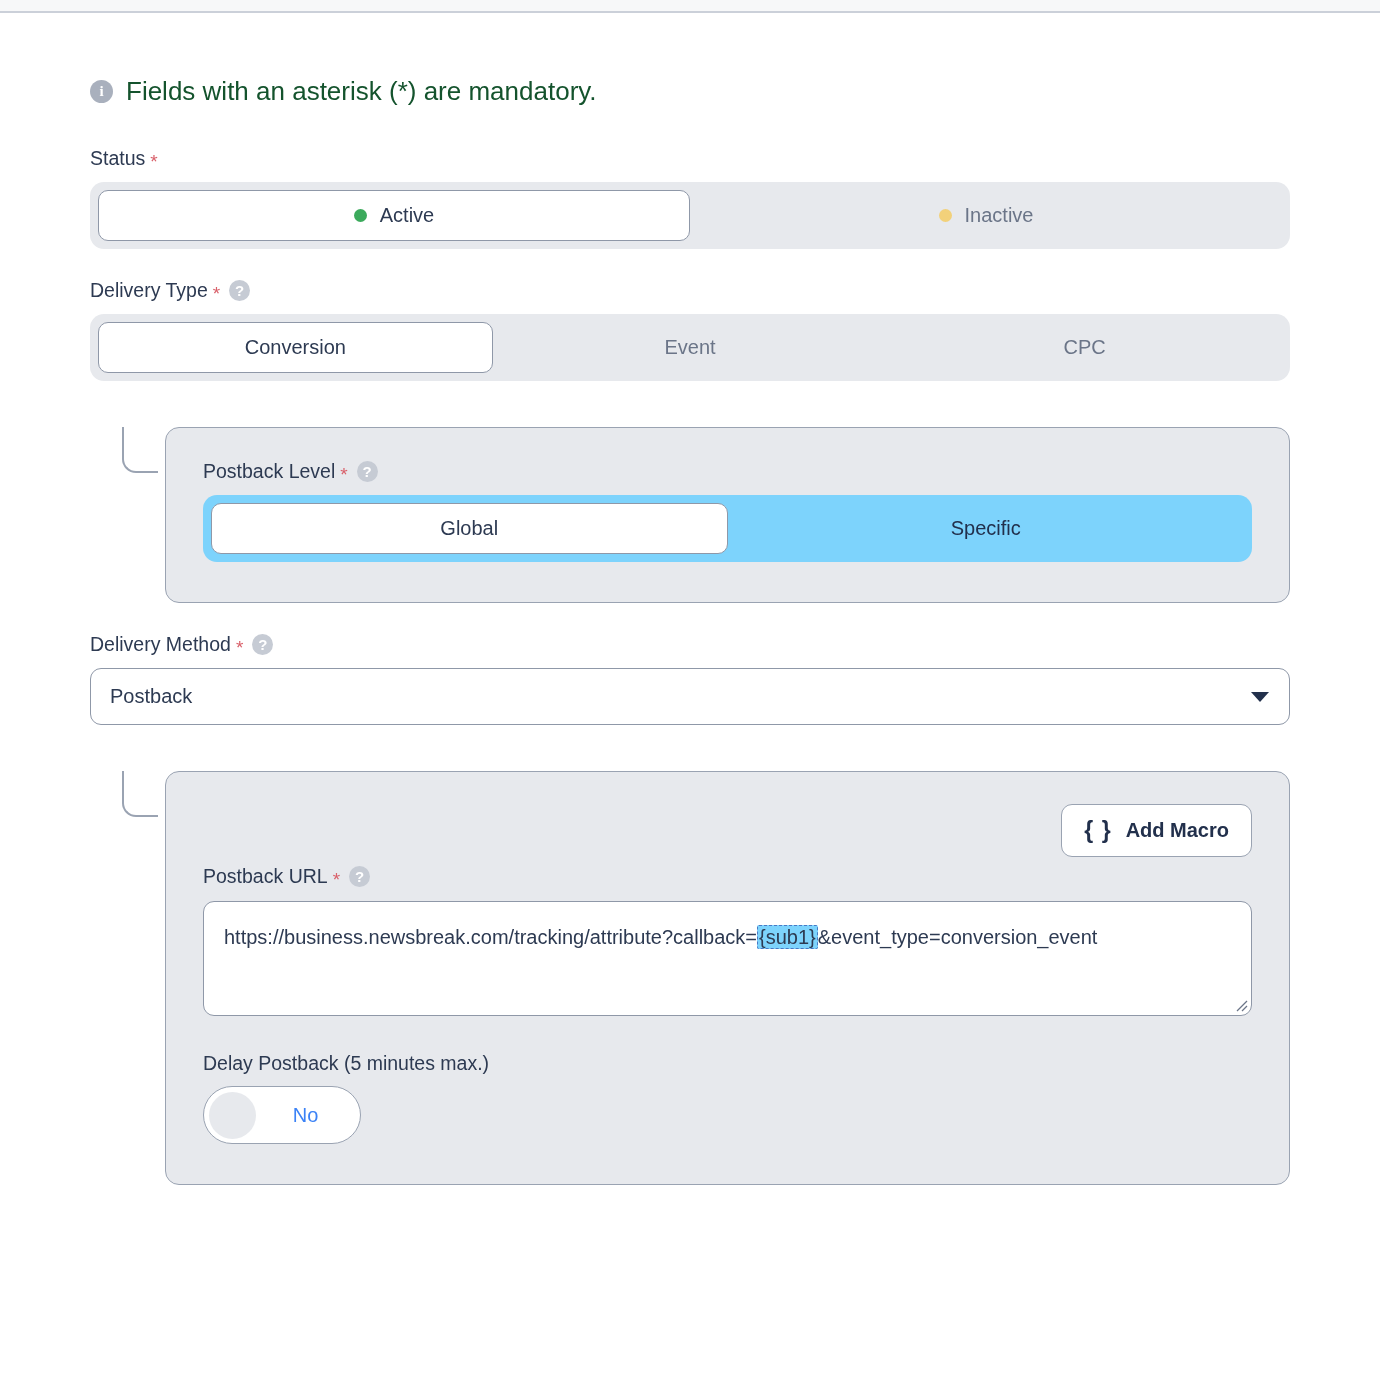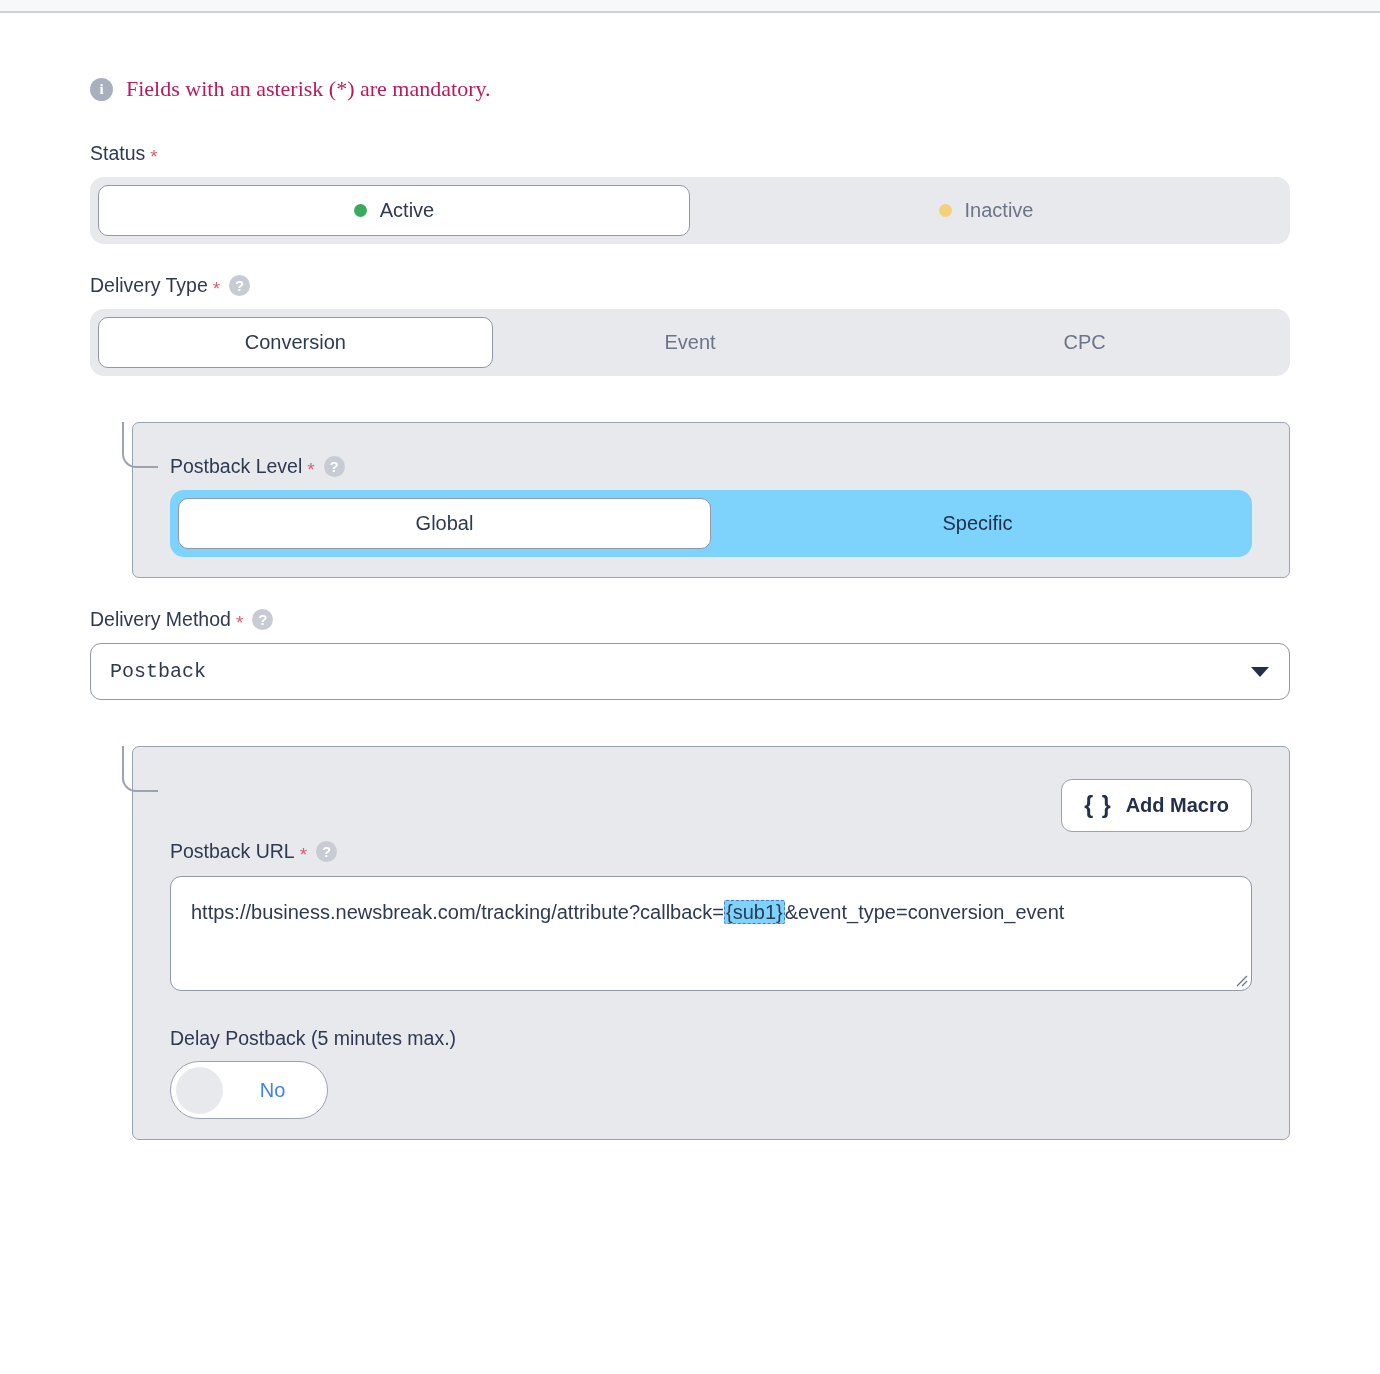--- a/index.html
+++ b/index.html
@@ -39,23 +39,22 @@
     background: #a9b0bd;
     color: #ffffff;
     font-size: 15px;
     font-weight: bold;
     font-family: "Liberation Serif", serif;
     display: flex; align-items: center; justify-content: center;
     flex: none;
     line-height: 1;
   }
   .info-text {
-    font-size: 22px;
-    color: #be185d;
-    font-family: Liberation Serif, serif;
+    font-size: 26px;
+    color: #14532d;
   }
 
   
   .field-label {
     display: flex;
     align-items: center;
     font-size: 19.5px;
     color: #2d3a52;
     gap: 5px;
   }
@@ -116,42 +115,41 @@
     position: absolute;
     left: 32px;
     top: 0;
     width: 36px;
     height: 46px;
     border-left: 2px solid #9aa3b2;
     border-bottom: 2px solid #9aa3b2;
     border-bottom-left-radius: 14px;
   }
   .panel {
-    margin-left: 42px;
+    margin-left: 75px;
     background: #e7e9ed;
     border: 1px solid #9aa3b2;
-    border-radius: 7px;
-    padding: 32px 37px 20px 37px;
+    border-radius: 14px;
+    padding: 32px 37px 40px 37px;
   }
 
   
   .select-box {
     width: 100%;
     height: 57px;
     background: #ffffff;
     border: 1px solid #8f98a8;
     border-radius: 11px;
     display: flex;
     align-items: center;
     justify-content: space-between;
     padding: 0 20px 0 19px;
     font-size: 20px;
     color: #2d3a52;
     cursor: pointer;
-    font-family: Liberation Mono, monospace;
   }
   .caret {
     width: 0; height: 0;
     border-left: 9px solid transparent;
     border-right: 9px solid transparent;
     border-top: 10px solid #22304c;
   }
 
   
   .macro-row { display: flex; justify-content: flex-end; }

